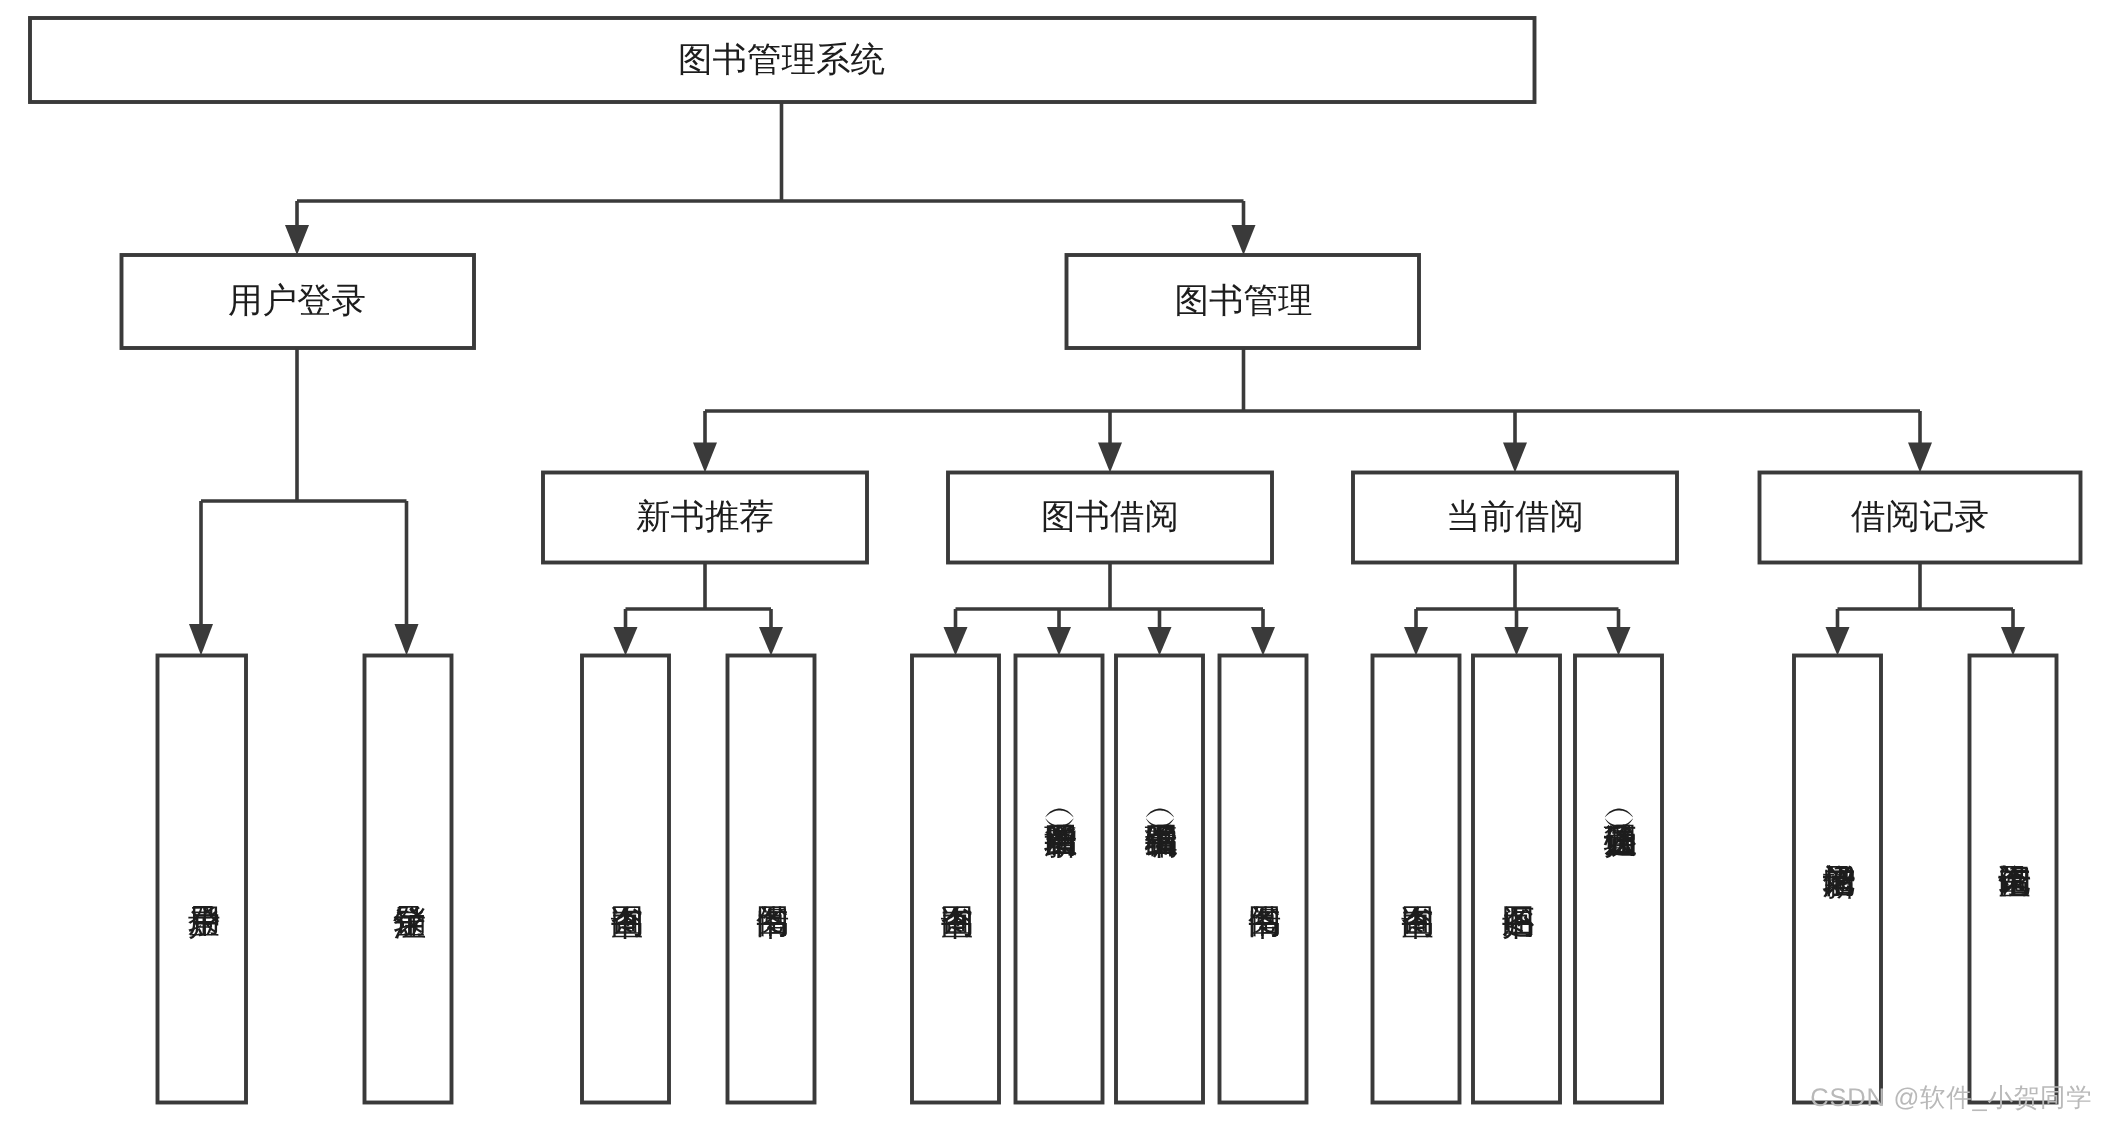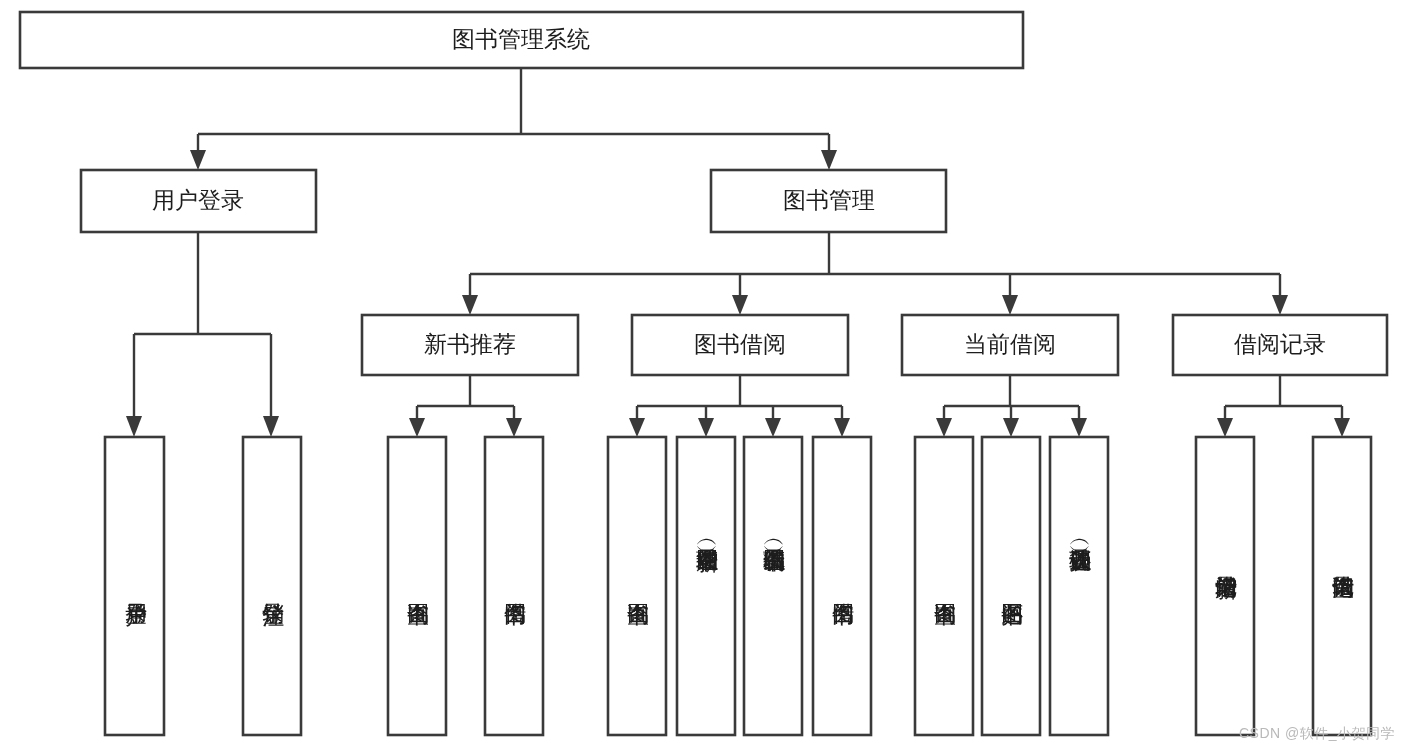--- a/index.html
+++ b/index.html
@@ -48,21 +48,21 @@
     stroke-linecap: butt;
   }
   .arrow-head {
     fill: #3a3a3a;
   }
   .watermark {
     position: absolute;
     right: 10px;
     bottom: 4px;
     color: #b9b9b9;
-    font-size: 14px;
+    font-size: 17px;
     font-family: "Liberation Sans", "DejaVu Sans", sans-serif;
     letter-spacing: 0.5px;
     white-space: nowrap;
     user-select: none;
   }
 </style>
 </head>
 <body>
 
 <div id="diagram-root">

